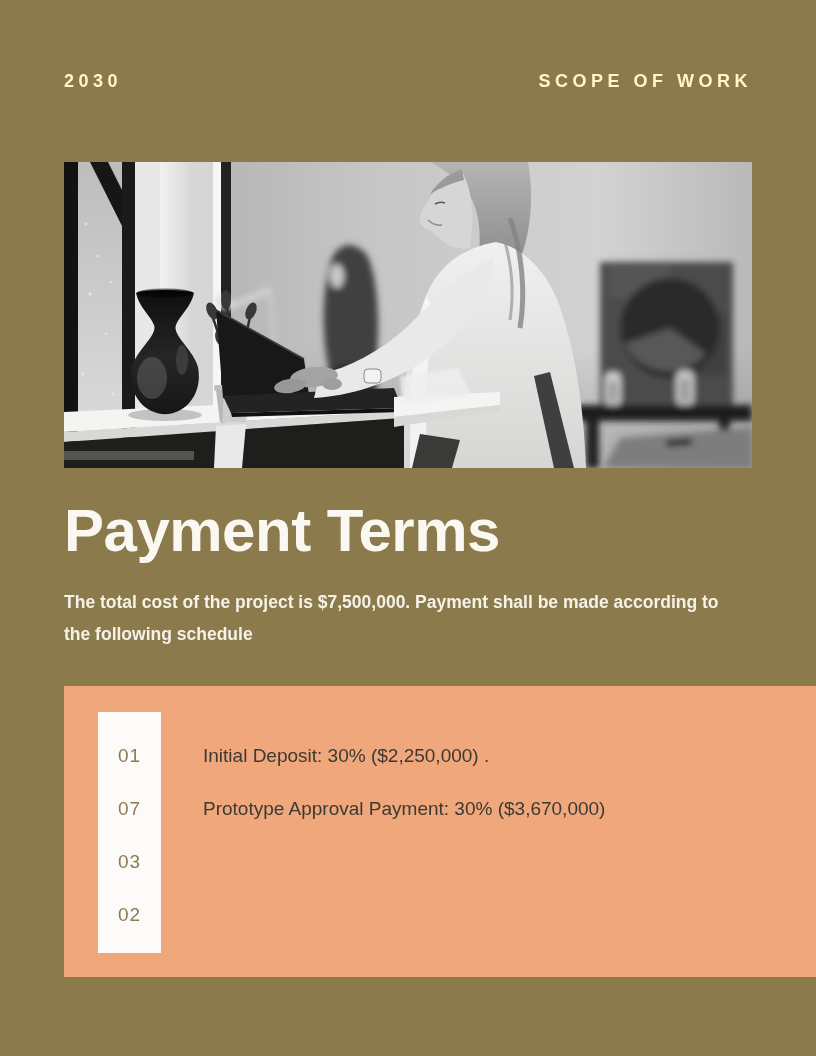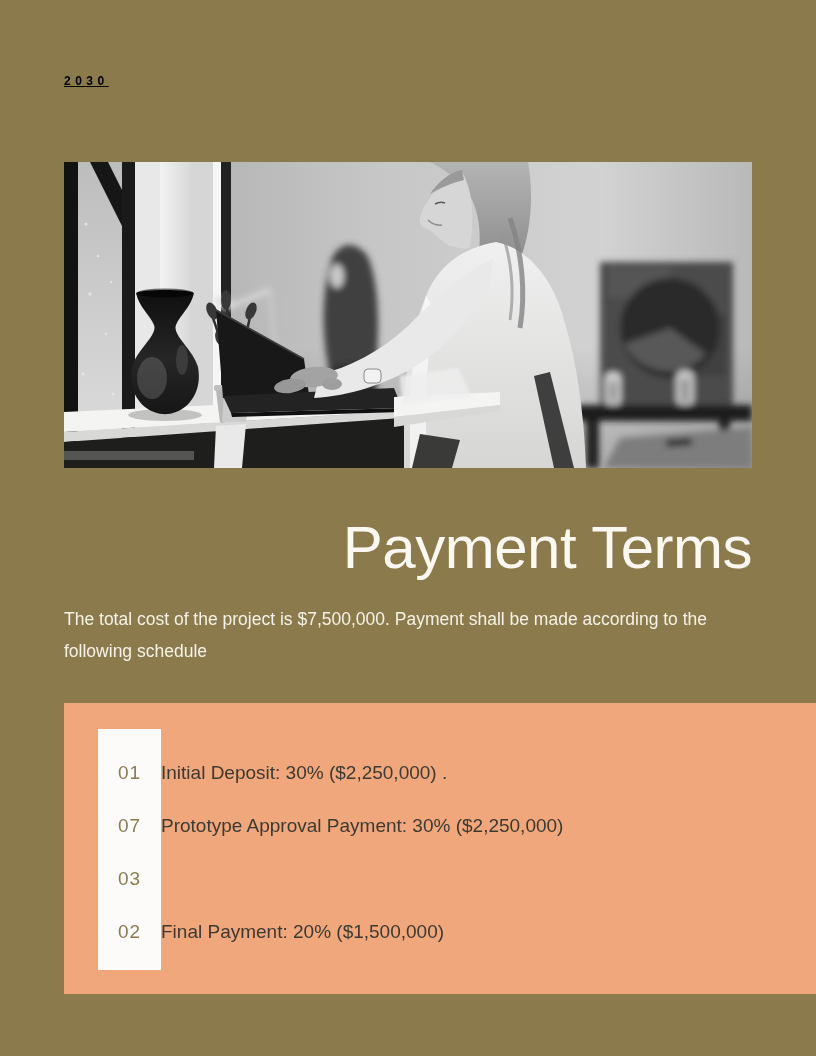--- a/index.html
+++ b/index.html
@@ -15,53 +15,51 @@
   .page-inner { padding: 0 64px; }
 
   
   .header {
     padding-top: 70px;
     display: flex;
     justify-content: space-between;
     align-items: baseline;
   }
   .header .meta {
-    color: #000000;
-    font-size: 12px;
+    color: #fef9c3;
+    font-size: 18px;
     font-weight: 600;
     letter-spacing: 4.5px;
     line-height: 22px;
-    text-decoration: underline;
   }
 
   
   .hero {
     margin-top: 70px;
     width: 688px;
     height: 306px;
     overflow: hidden;
     background: #bdbdbd;
   }
   .hero svg { display: block; }
 
   
   .title {
-    margin-top: 47px;
+    margin-top: 30px;
     color: #fbf8f1;
     font-size: 60px;
-    font-weight: 400;
+    font-weight: 700;
     letter-spacing: -0.5px;
     line-height: 66px;
-    text-align: right;
   }
   .intro {
     margin-top: 22px;
     color: #f6f2e7;
     font-size: 17.5px;
-    font-weight: 400;
+    font-weight: 700;
     line-height: 32px;
     max-width: 684px;
   }
 
   
   .panel {
     margin-top: 36px;
     width: 775px;
     height: 291px;
     background: #efa77b;
@@ -88,31 +86,33 @@
     align-items: center;
   }
   .row .num {
     width: 63px;
     text-align: center;
     color: #8c7b50;
     font-size: 19px;
     letter-spacing: 1px;
   }
   .row .txt {
+    margin-left: 42px;
     color: #3d3933;
     font-size: 19px;
   }
 </style>
 </head>
 <body>
 
 <div class="page-inner">
 
   <div class="header">
     <span class="meta">2030</span>
+    <span class="meta">SCOPE OF WORK</span>
   </div>
 
   <div class="hero">
 
     <svg width="688" height="306" viewBox="0 0 688 306">
       <defs>
         <linearGradient id="wallG" x1="0" y1="0" x2="1" y2="0">
           <stop offset="0" stop-color="#a6a6a6"></stop>
           <stop offset="0.45" stop-color="#c6c6c6"></stop>
           <stop offset="0.78" stop-color="#d2d2d2"></stop>
@@ -270,25 +270,24 @@
 
   <div class="panel">
     <div class="strip"></div>
     <div class="rows">
       <div class="row">
         <span class="num">01</span>
         <span class="txt">Initial Deposit: 30% ($2,250,000) .</span>
       </div>
       <div class="row">
         <span class="num">07</span>
-        <span class="txt">Prototype Approval Payment: 30% ($2,250,000)</span>
+        <span class="txt">Prototype Approval Payment: 30% ($3,670,000)</span>
       </div>
       <div class="row">
         <span class="num">03</span>
       </div>
       <div class="row">
         <span class="num">02</span>
-        <span class="txt">Final Payment: 20% ($1,500,000)</span>
       </div>
     </div>
   </div>
 
 </div>
 
 </body></html>

